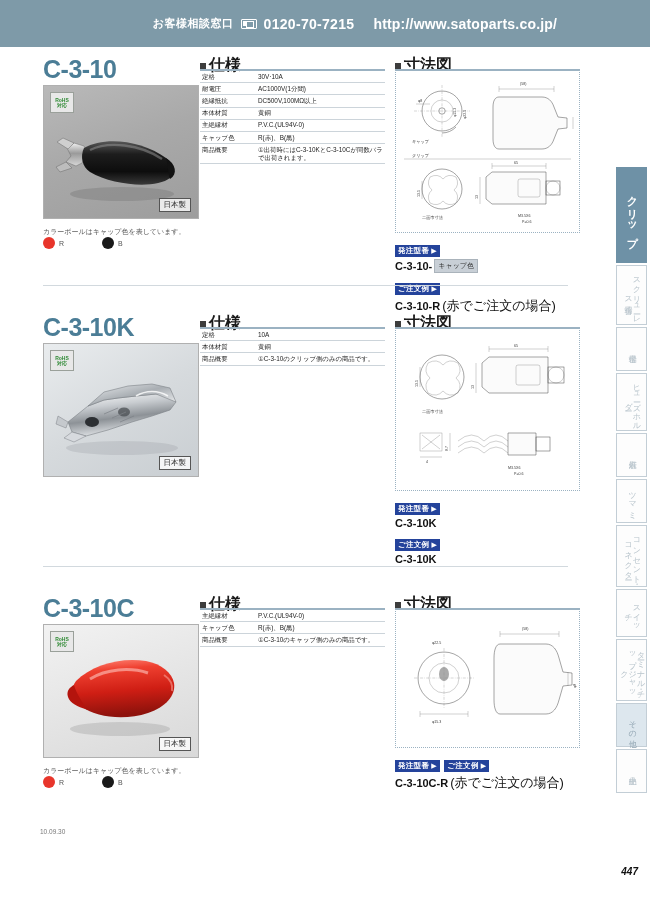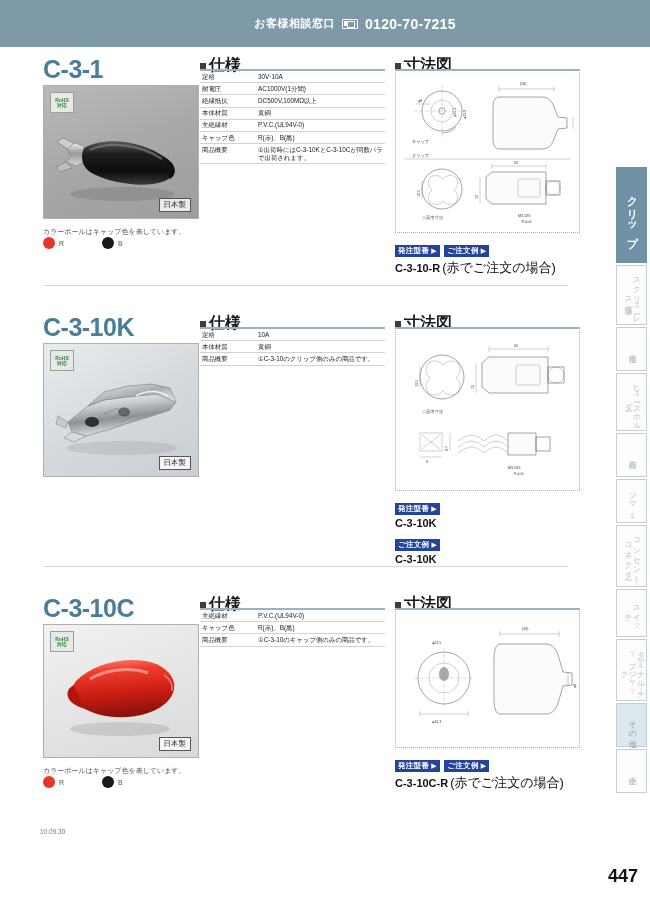--- a/index.html
+++ b/index.html
@@ -155,41 +155,42 @@
     position: absolute; left: 43px; width: 525px; height: 1px;
     background: #d2d9de;
   }
 
   .footer-date {
     position: absolute; left: 40px; top: 828px;
     font-size: 6.5px; color: #777;
   }
   .footer-page {
     position: absolute; right: 12px; top: 866px;
-    font-size: 18px; font-weight: bold; color: #111;
+    font-size: 10px; font-weight: bold; color: #111; font-style: italic;
   }
 
   svg { display: block; }
   .dl { stroke: #4a4a4a; stroke-width: .5; fill: none; }
   .dthin { stroke: #7a7a7a; stroke-width: .35; fill: none; }
   .dcen { stroke: #8a8a8a; stroke-width: .35; fill: none; stroke-dasharray: 3 1.2 .7 1.2; }
   .dtxt { font-size: 3.6px; fill: #3a3a3a; font-family: "Liberation Sans", sans-serif; }
   .dtxt2 { font-size: 4.2px; fill: #3a3a3a; font-family: "Liberation Sans", sans-serif; }
   .dfill { fill: #fbfbfb; stroke: #4a4a4a; stroke-width: .5; }
 </style>
 </head>
 <body>
 
 <div class="page">
 
   <div class="header-bar">
     <div class="header-inner">
       <span class="hdr-jp">お客様相談窓口</span>
       <span class="fax-ico"></span>
       <span class="hdr-tel">0120-70-7215</span>
+      <span class="hdr-url">http://www.satoparts.co.jp/</span>
     </div>
   </div>
 
   <div class="sheet"></div>
 
   <div class="tabrail">
     <div class="tab-spacer"></div>
     <div class="tab active" style="height:96px">クリップ</div>
     <div class="tab" style="height:60px">スクリューレス端子台</div>
     <div class="tab" style="height:44px">端子台</div>
@@ -198,21 +199,21 @@
     <div class="tab" style="height:44px">ツマミ</div>
     <div class="tab" style="height:62px">コンセント・コネクター</div>
     <div class="tab" style="height:48px">スイッチ</div>
     <div class="tab" style="height:62px">ターミナル・チップジャック</div>
     <div class="tab soft" style="height:44px">その他</div>
     <div class="tab" style="height:44px">中止品</div>
   </div>
 
   <div class="product" style="top:55px">
 
-    <div class="prod-title">C-3-1</div>
+    <div class="prod-title">C-3-10</div>
 
     <div class="photo" style="top:30px">
       <div class="rohs">
         <span>RoHS</span>
         <span>対応</span>
       </div>
       <svg width="154" height="132" viewBox="0 0 154 132">
         <defs>
           <linearGradient id="blkbody" x1="0" y1="0" x2="0" y2="1">
             <stop offset="0%" stop-color="#585858"></stop>
@@ -333,20 +334,24 @@
         <text class="dtxt" x="122" y="146">M3.5X6</text>
         <text class="dtxt" x="126" y="152">P=0.6</text>
       </svg>
     </div>
 
     <div class="order" style="left:395px; top:184px">
       <span class="ord-tag">
         <span>発注型番</span>
           <span class="tri">▶</span>
       </span>
+      <div class="ord-line">
+        <span>C-3-10-</span>
+        <span class="capbox">キャップ色</span>
+      </div>
       <span class="ord-tag">
         <span>ご注文例</span>
           <span class="tri">▶</span>
       </span>
       <div class="ord-line">
         <span>C-3-10-R</span>
         <span class="ord-note">(赤でご注文の場合)</span>
       </div>
     </div>
   </div>

